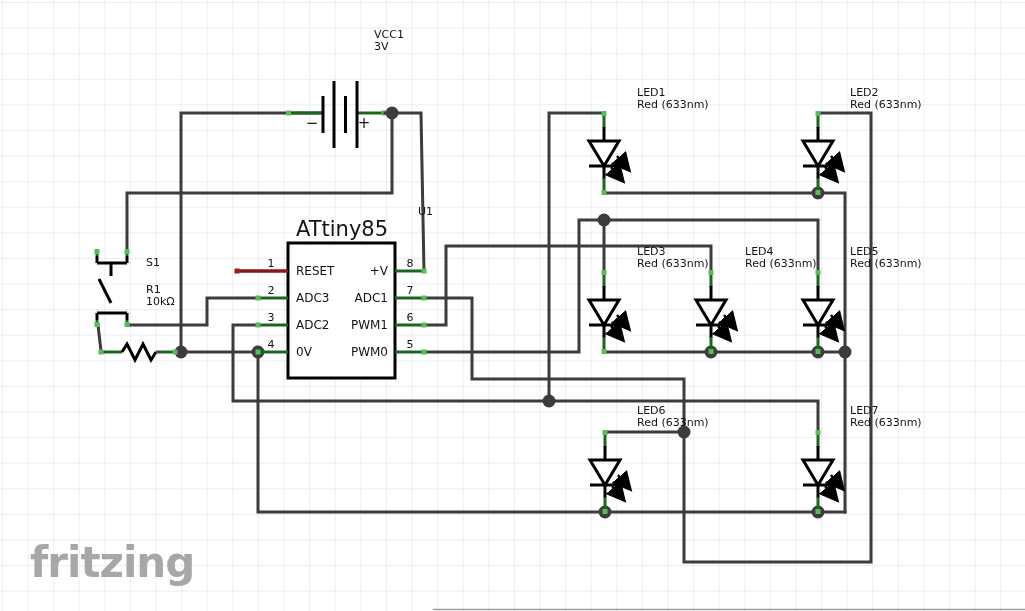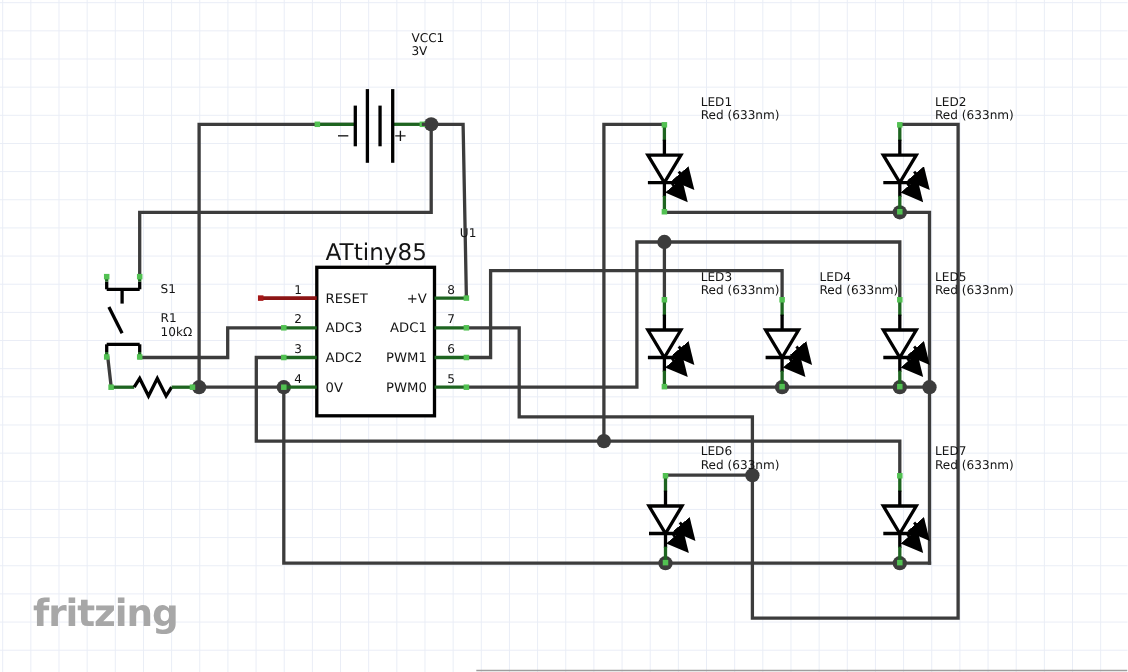--- a/index.html
+++ b/index.html
@@ -21,21 +21,21 @@
   .pol{font-size:15px;}
   .wire{stroke:#3c3c3c;stroke-width:3;fill:none;stroke-linecap:square;}
   .leg{stroke:#1e6420;stroke-width:3;fill:none;}
   .legred{stroke:#8c1515;stroke-width:3.5;fill:none;}
   .blk{stroke:#000000;stroke-width:3;fill:none;}
   .tip{fill:#52c152;}
   .tipred{fill:#a51616;}
   .dot{fill:#3c3c3c;}
   .watermark{
     position:absolute;left:30px;top:538px;
-    font-size:34px;font-weight:bold;letter-spacing:-1px;color:#a7a7a7;
+    font-size:42px;font-weight:bold;letter-spacing:-1px;color:#a7a7a7;
   }
 </style>
 </head>
 <body>
 
 <div class="canvas">
 <svg width="1025" height="611" viewBox="0 0 1025 611">
   <defs>
     <marker id="ah" markerWidth="9" markerHeight="9" refX="6" refY="4" orient="auto">
       <path d="M0,0 L8,4 L0,8 z" fill="#000000"></path>

